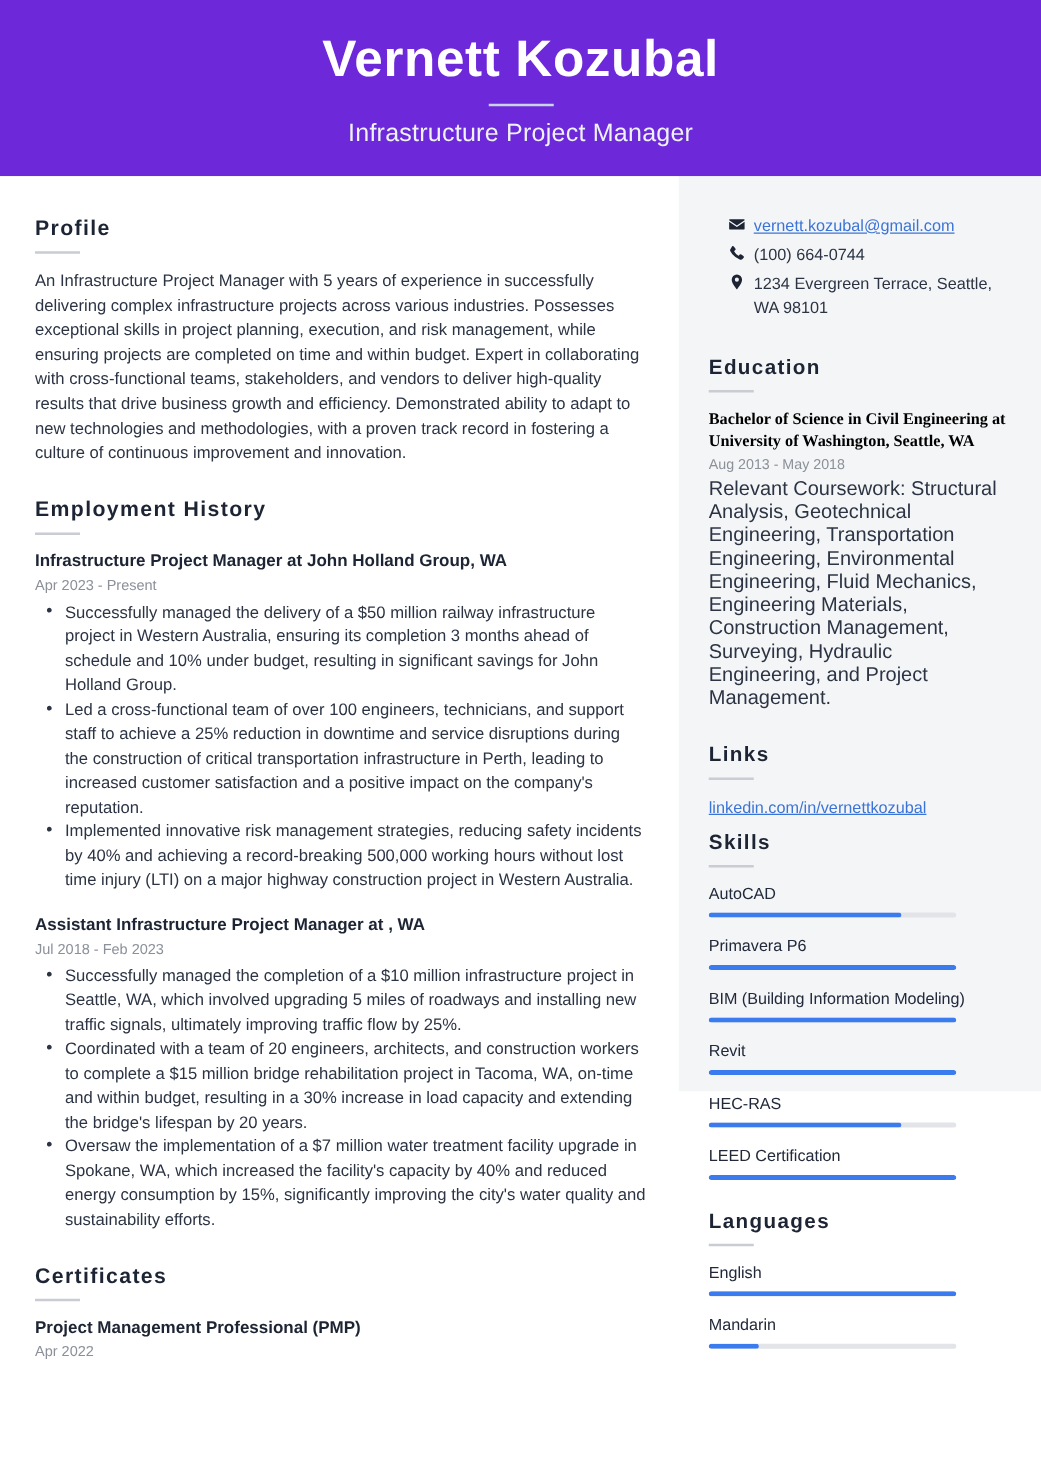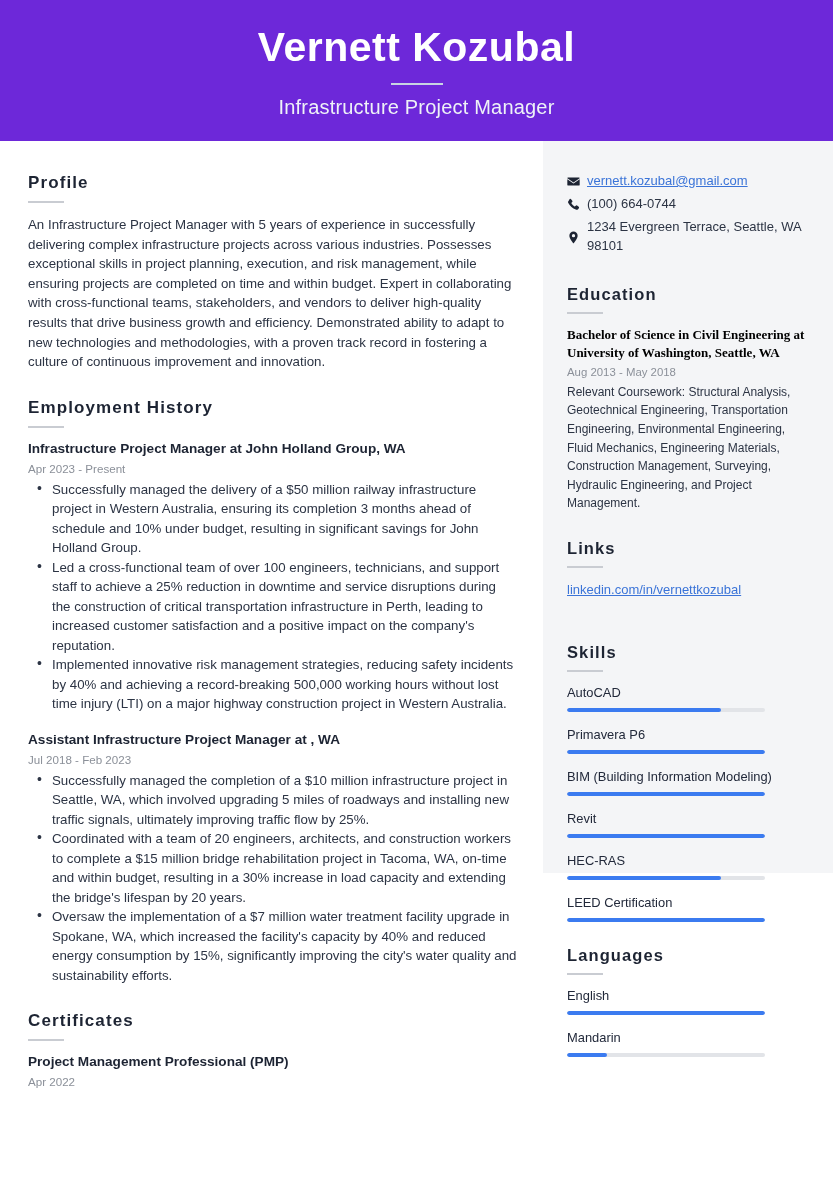--- a/index.html
+++ b/index.html
@@ -119,22 +119,23 @@
     left:9px;
     top:-1px;
     font-size:14px;
     color:#2c3444;
   }
 
   
   .contact-list{ margin:0 0 30px 0; }
   .contact-row{
     display:flex;
-    align-items:center;
+    align-items:flex-start;
     margin-bottom:4px;
+    margin-left:16px;
   }
   .contact-ico{
     width:20px;
     flex:0 0 20px;
     padding-top:2px;
     color:#1d2433;
     display:flex;
     justify-content:flex-start;
   }
   .contact-ico svg{ display:block; }
@@ -159,21 +160,21 @@
     line-height:18.4px;
     font-family:Liberation Serif, serif;
   }
   .side-entry-date{
     font-size:11.4px;
     color:#8b9099;
     margin-top:2px;
     line-height:15px;
   }
   .side-entry-desc{
-    font-size:12px;
+    font-size:16px;
     line-height:18.6px;
     color:#2c3444;
     margin-top:3px;
   }
 
   
   .skill{ margin-bottom:14px; }
   .skill-label{
     font-size:12.9px;
     color:#22293a;
@@ -186,21 +187,21 @@
     background:#e2e4e8;
     border-radius:2px;
     overflow:hidden;
   }
   .bar-fill{
     height:4px;
     background:#3b7bf0;
     border-radius:2px;
   }
 
-  .sec-links{ margin-bottom:44px; }
+  .sec-links{ margin-bottom:10px; }
   .sec-skills{ margin-bottom:24px; }
   .sec-langs{ margin-bottom:0; }
 </style>
 </head>
 <body>
 
 <div class="header">
   <div class="header-name">Vernett Kozubal</div>
   <div class="header-rule"></div>
   <div class="header-title">Infrastructure Project Manager</div>

